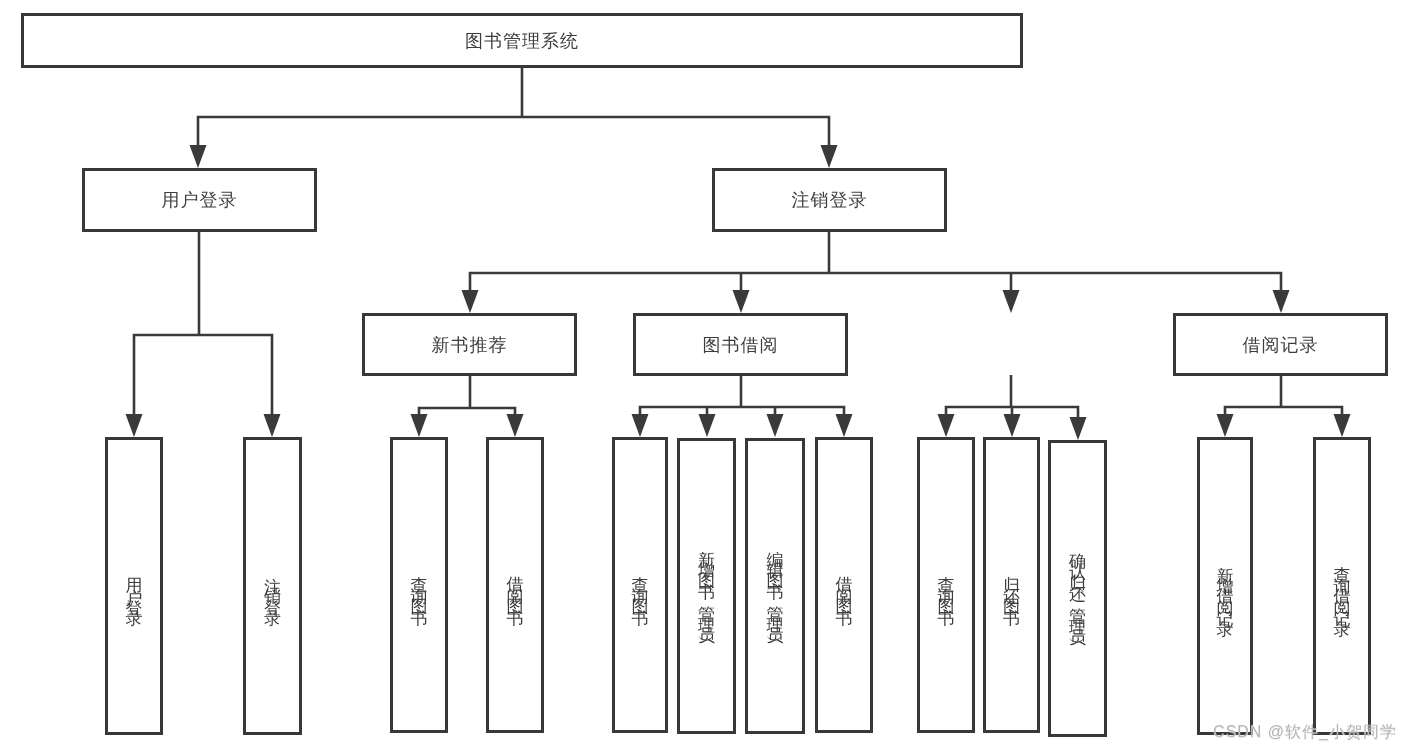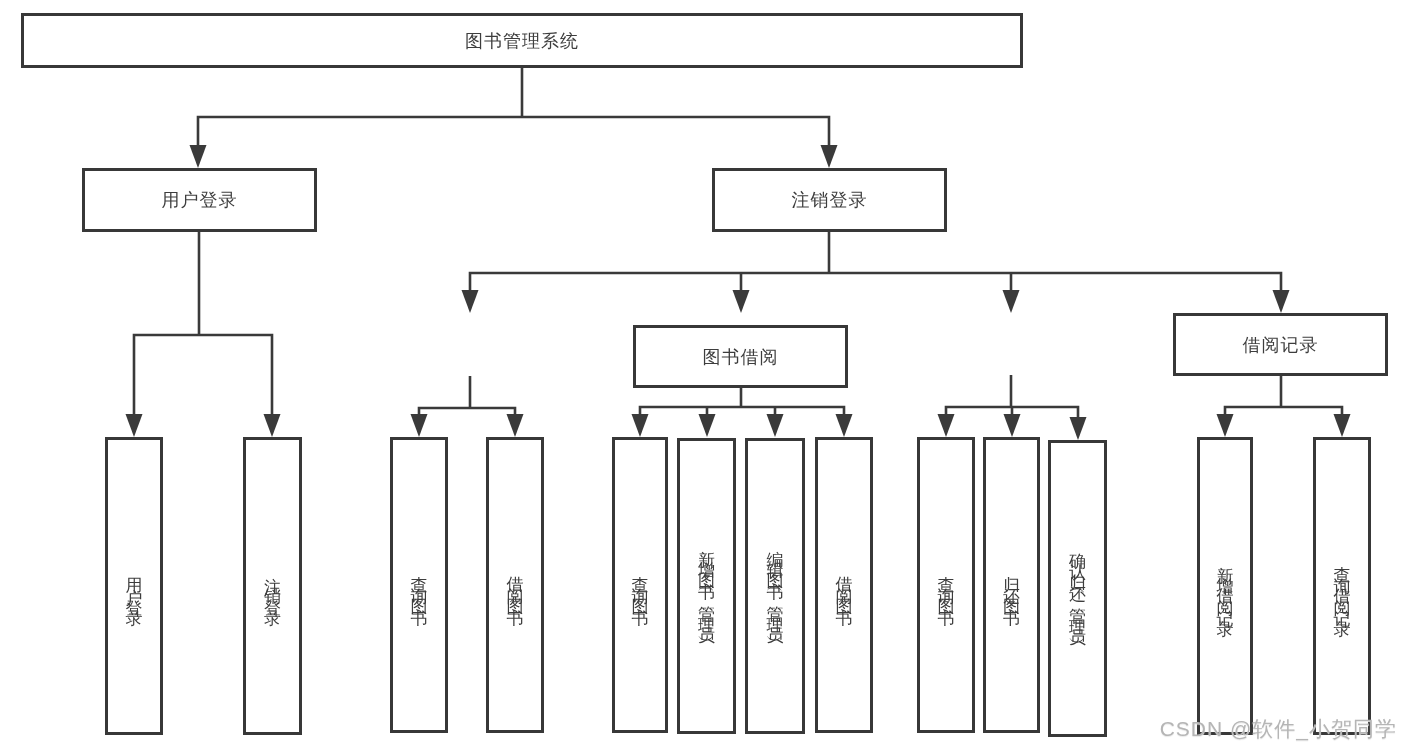--- a/index.html
+++ b/index.html
@@ -36,21 +36,21 @@
     writing-mode: vertical-rl;
     text-orientation: mixed;
     letter-spacing: 11px;
     line-height: 1;
     white-space: nowrap;
   }
   #watermark {
     position: absolute;
     right: 8px;
     bottom: 4px;
-    font-size: 21px;
+    font-size: 16px;
     color: #b5b5b5;
     text-shadow: 0 1px 1px #e8e8e8;
     z-index: 3;
     letter-spacing: 1px;
   }
 </style>
 </head>
 <body>
 
 <div id="stage">
@@ -112,21 +112,24 @@
     <span>图书管理系统</span>
   </div>
 
   <div class="node h" style="left:82px; top:168px; width:235px; height:64px;">
     <span>用户登录</span>
   </div>
   <div class="node h" style="left:712px; top:168px; width:235px; height:64px;">
     <span>注销登录</span>
   </div>
 
-  <div class="node h" style="left:633px; top:313px; width:215px; height:63px;margin-top:12px;">
+  <div class="node h" style="left:362px; top:313px; width:215px; height:63px;">
+    <span>新书推荐</span>
+  </div>
+  <div class="node h" style="left:633px; top:313px; width:215px; height:63px;">
     <span>图书借阅</span>
   </div>
   <div class="node h" style="left:1173px; top:313px; width:215px; height:63px;font-family:Liberation Mono, monospace;">
     <span>借阅记录</span>
   </div>
 
   <div class="node leaf" style="left:105px; top:437px; width:58px; height:298px;">
     <span class="vtext">用户登录</span>
   </div>
   <div class="node leaf" style="left:243px; top:437px; width:59px; height:298px;">

